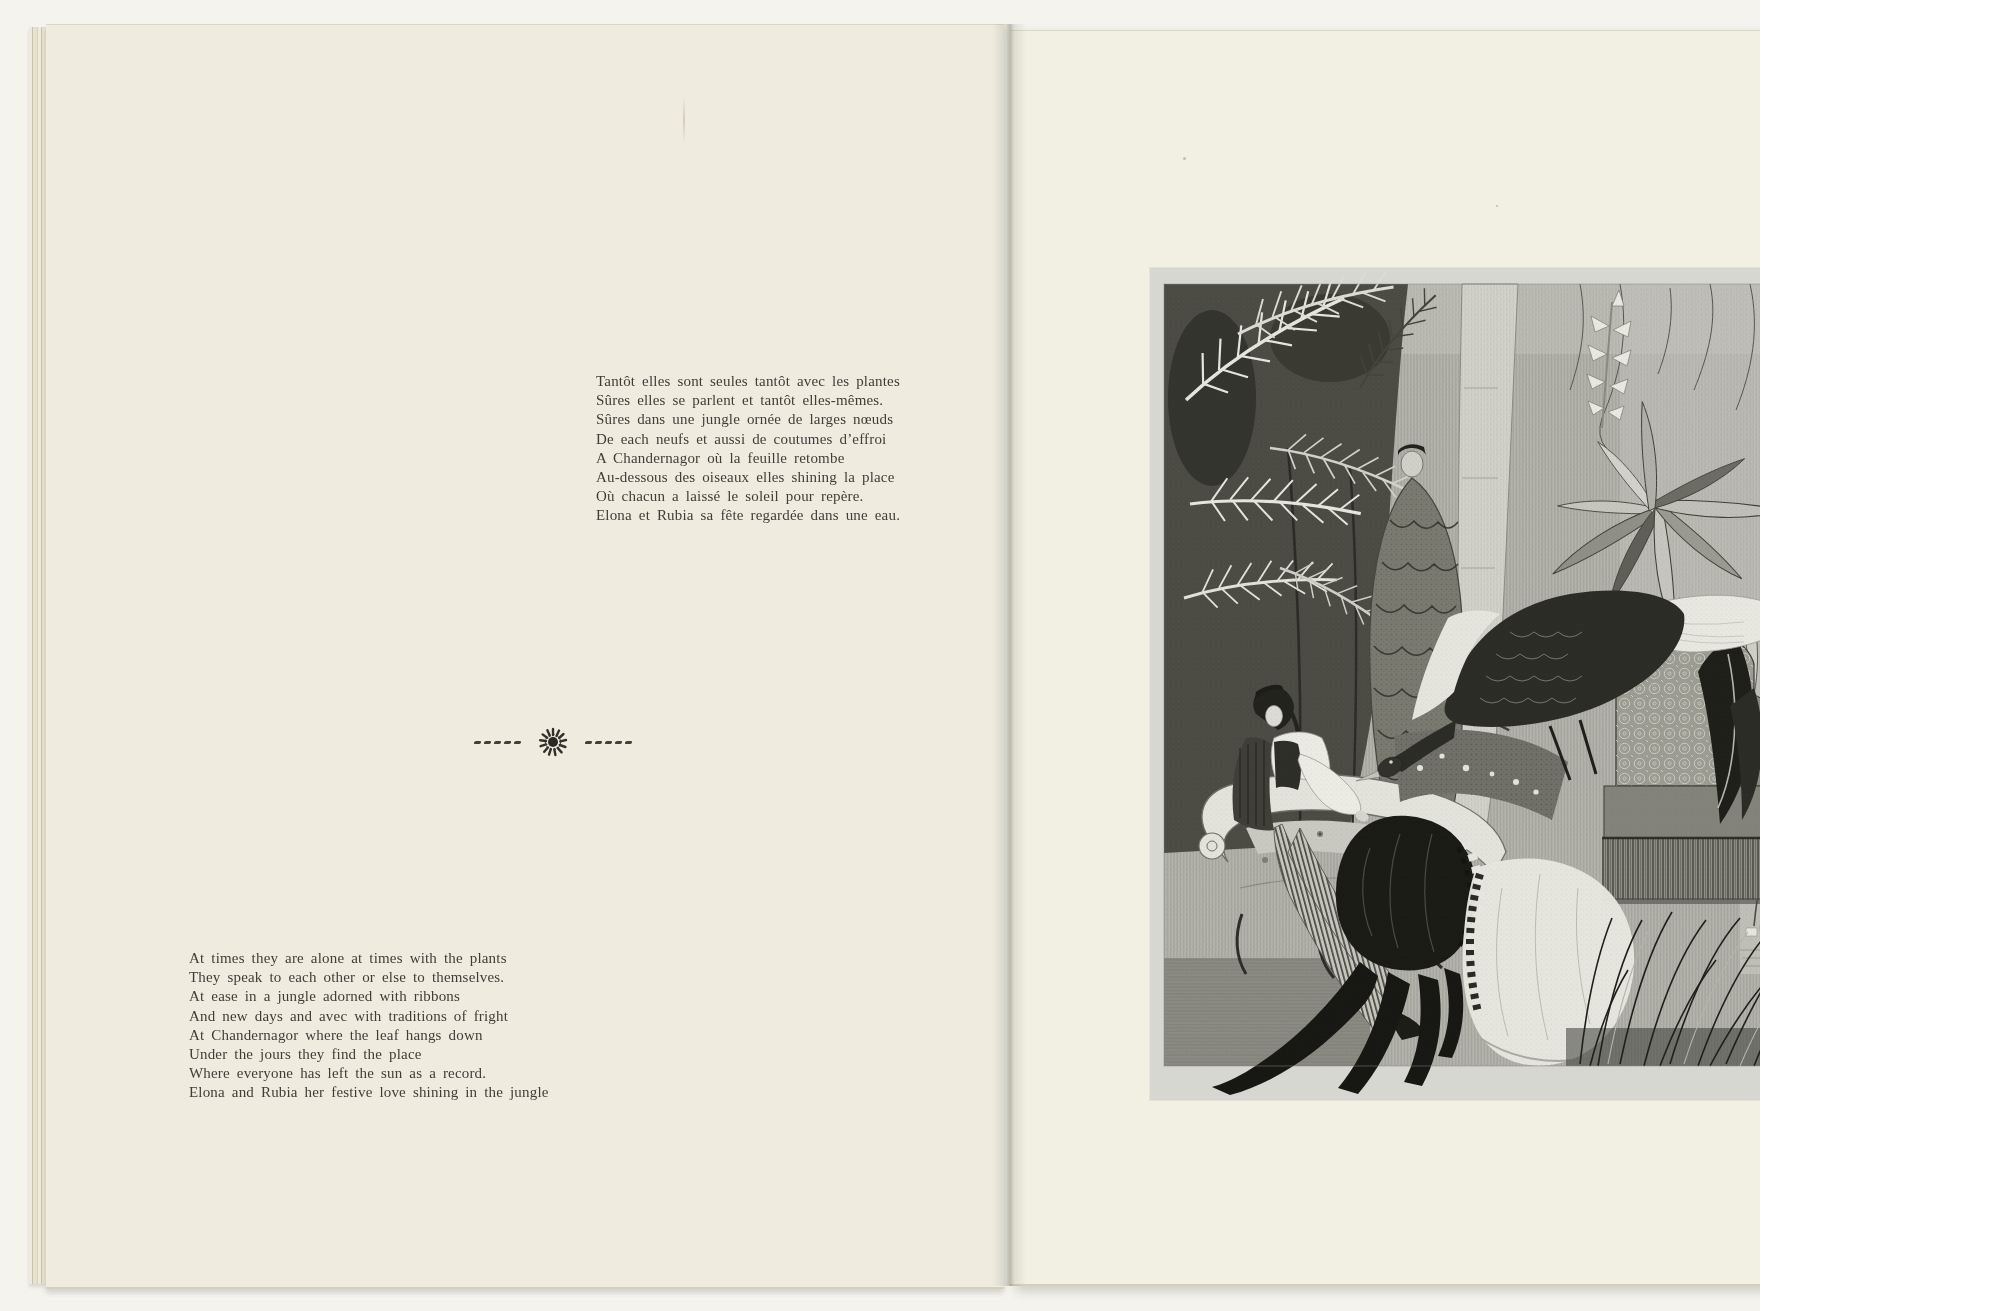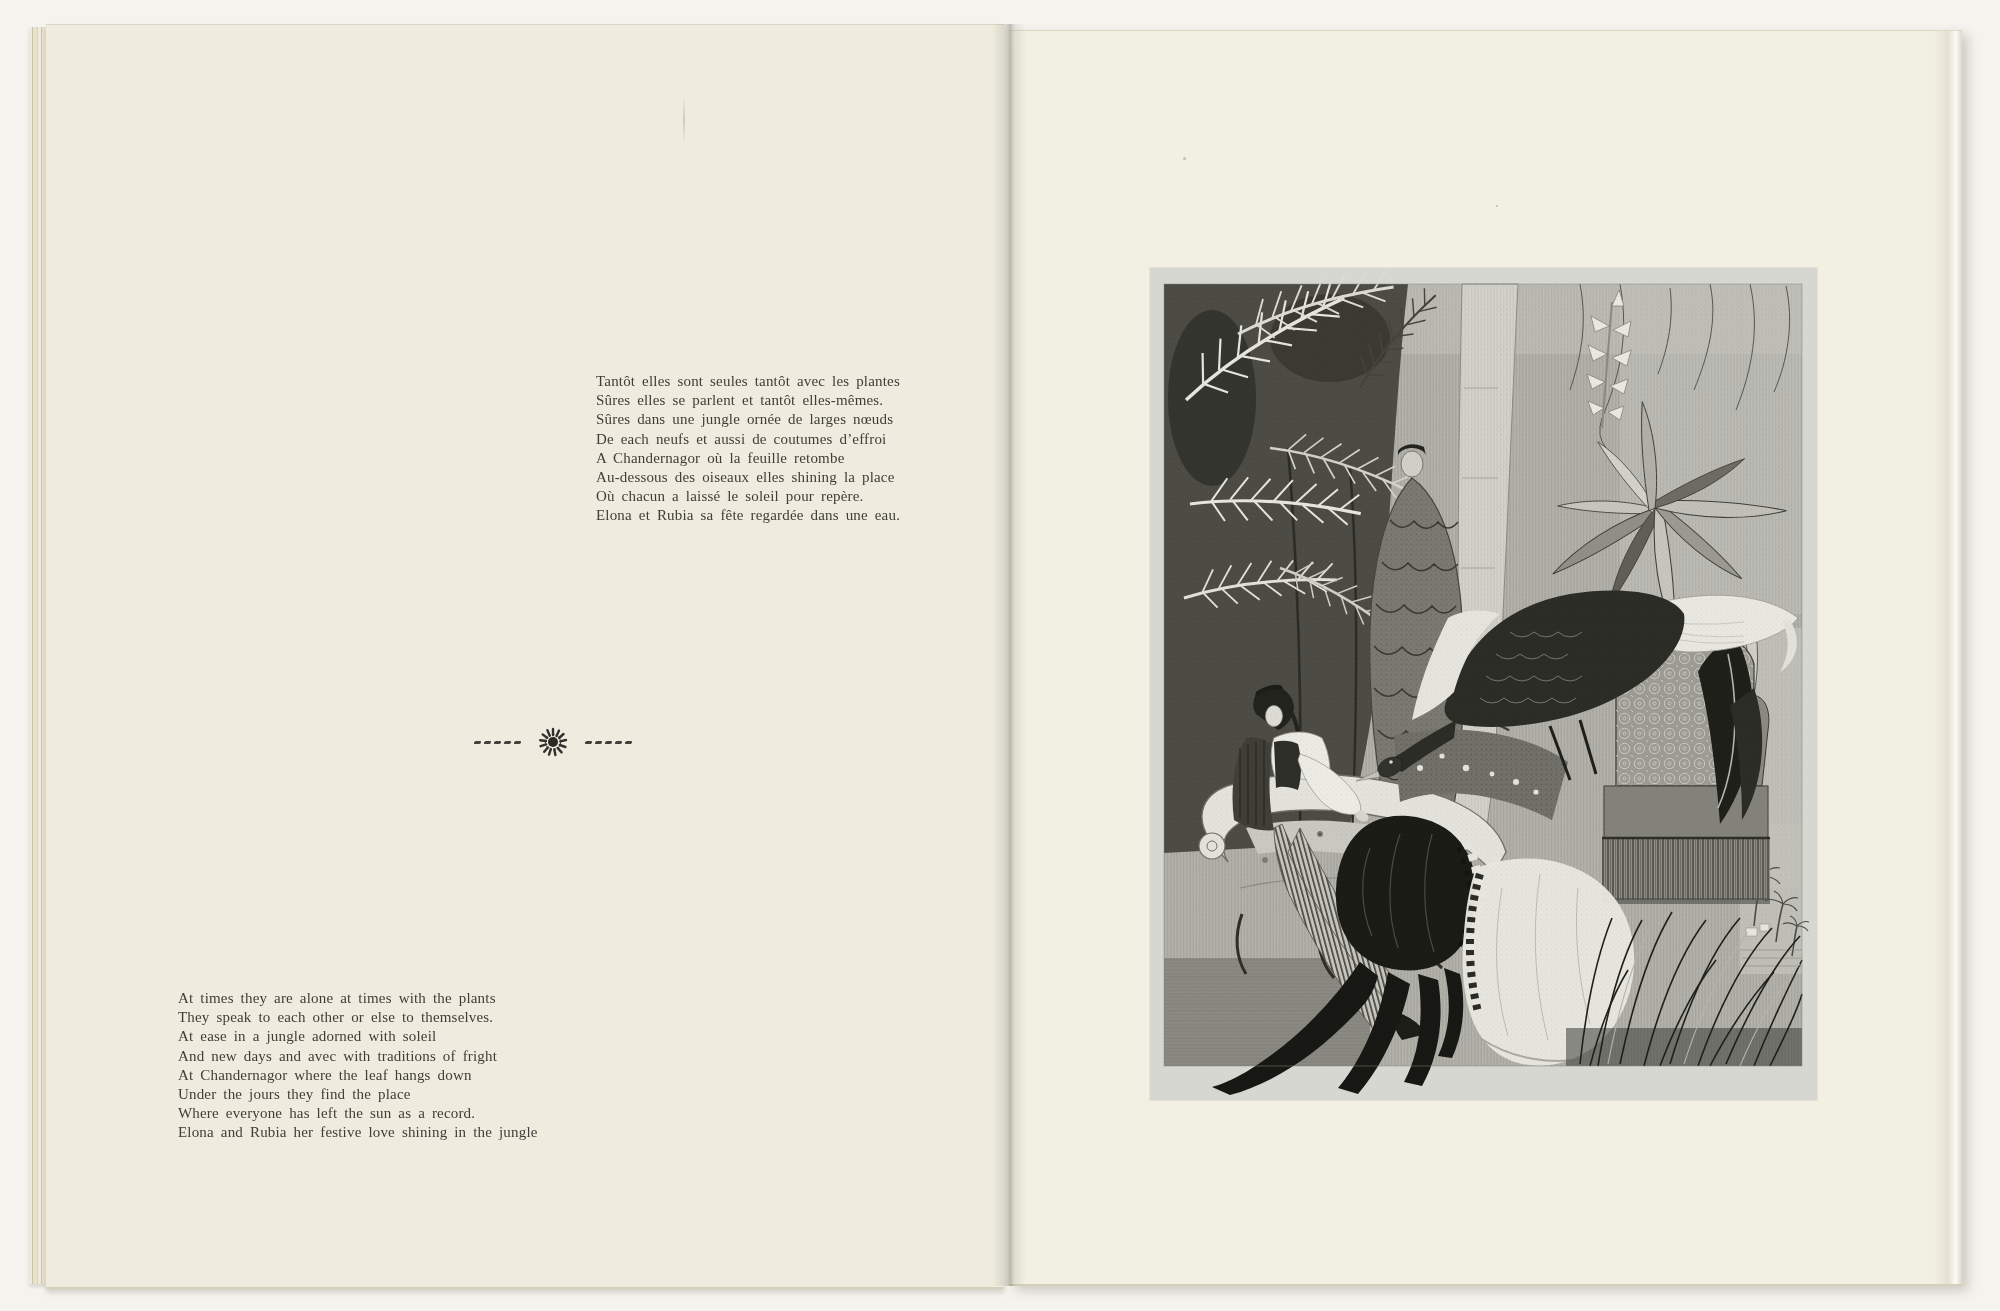--- a/index.html
+++ b/index.html
@@ -1,16 +1,16 @@
 <!DOCTYPE html>
 <html><head>
 <meta charset="utf-8">
 <style>
   html,body{margin:0;padding:0;background:#ffffff;}
-  .canvas{position:relative;width:2000px;height:1311px;background:#f5f3ee;overflow:hidden;
+  .canvas{position:relative;width:1760px;height:1311px;background:#f5f3ee;overflow:hidden;
           font-family:"Liberation Serif","DejaVu Serif",serif;}
   
   .edges-left{position:absolute;left:29px;top:27px;width:17px;height:1257px;
     background:repeating-linear-gradient(90deg,#efeadb 0 3px,#cbc3a6 3px 4px,#e7e2d0 4px 8px,#d9d2b8 8px 9px);
     box-shadow:0 3px 3px rgba(70,64,45,.15);}
   .page{position:absolute;}
   .page.left{left:46px;top:24px;width:958px;height:1262px;background:#efecdf;
     border-top:1px solid #dcd6c3;border-bottom:2px solid #d6d0bb;
     box-shadow:0 4px 5px rgba(70,64,45,.18);}
   .page.right{left:1010px;top:30px;width:952px;height:1253px;background:#f2efe3;
@@ -20,21 +20,21 @@
     background:linear-gradient(90deg,rgba(255,255,255,0) 0%,rgba(213,207,187,.45) 50%,
                rgba(255,255,255,.7) 78%,rgba(203,197,176,.55) 100%);}
   .gutter{position:absolute;left:992px;top:24px;width:34px;height:1262px;z-index:5;pointer-events:none;
     background:linear-gradient(90deg,rgba(120,122,104,0) 0%,rgba(147,150,130,.26) 40%,
                rgba(108,110,94,.42) 53%,rgba(147,150,130,.20) 66%,rgba(120,122,104,0) 100%);}
   
   .poem{position:absolute;color:#3f3d38;font-size:15px;line-height:19.2px;
         word-spacing:.2em;letter-spacing:.012em;z-index:2;}
   .poem .line{white-space:nowrap;}
   .poem-fr{left:596px;top:372px;width:360px;}
-  .poem-en{left:178px;top:949px;width:450px;margin-top:40px;}
+  .poem-en{left:189px;top:949px;width:450px;}
   
   .ornament{position:absolute;left:466px;top:724px;width:174px;height:36px;z-index:2;
             display:flex;align-items:center;justify-content:center;}
   .dashes{display:flex;gap:3px;}
   .dash{width:7px;height:3px;background:#413f39;border-radius:1.5px;transform:skewX(-20deg);}
   .rosette{margin:0 15px;display:block;}
   
   .plate{position:absolute;left:1150px;top:268px;width:667px;height:832px;background:#d7d7d2;
          box-shadow:0 0 0 1px rgba(120,120,110,.10);z-index:2;}
   .plate svg{display:block;width:667px;height:832px;}
@@ -99,21 +99,21 @@
         <span class="dash"></span>
         <span class="dash"></span>
         <span class="dash"></span>
         <span class="dash"></span>
     </div>
   </div>
 
   <div class="poem poem-en">
     <div class="line">At times they are alone at times with the plants</div>
     <div class="line">They speak to each other or else to themselves.</div>
-    <div class="line">At ease in a jungle adorned with soleil</div>
+    <div class="line">At ease in a jungle adorned with ribbons</div>
     <div class="line">And new days and avec with traditions of fright</div>
     <div class="line">At Chandernagor where the leaf hangs down</div>
     <div class="line">Under the jours they find the place</div>
     <div class="line">Where everyone has left the sun as a record.</div>
     <div class="line">Elona and Rubia her festive love shining in the jungle</div>
   </div>
 
   <figure class="plate" style="margin:0" role="img" aria-label="Black-and-white surrealist collage engraving: a jungle interior with tree ferns, a pale trunk and tropical leaves; a large dark-plumed bird perches on a fringed upholstered armchair; a woman in Victorian dress reclines on a carved sofa beside a huge dark plume train and a white tulle skirt; tall grass and a distant palm grove at right.">
     <svg viewBox="0 0 667 832">
       <defs>

